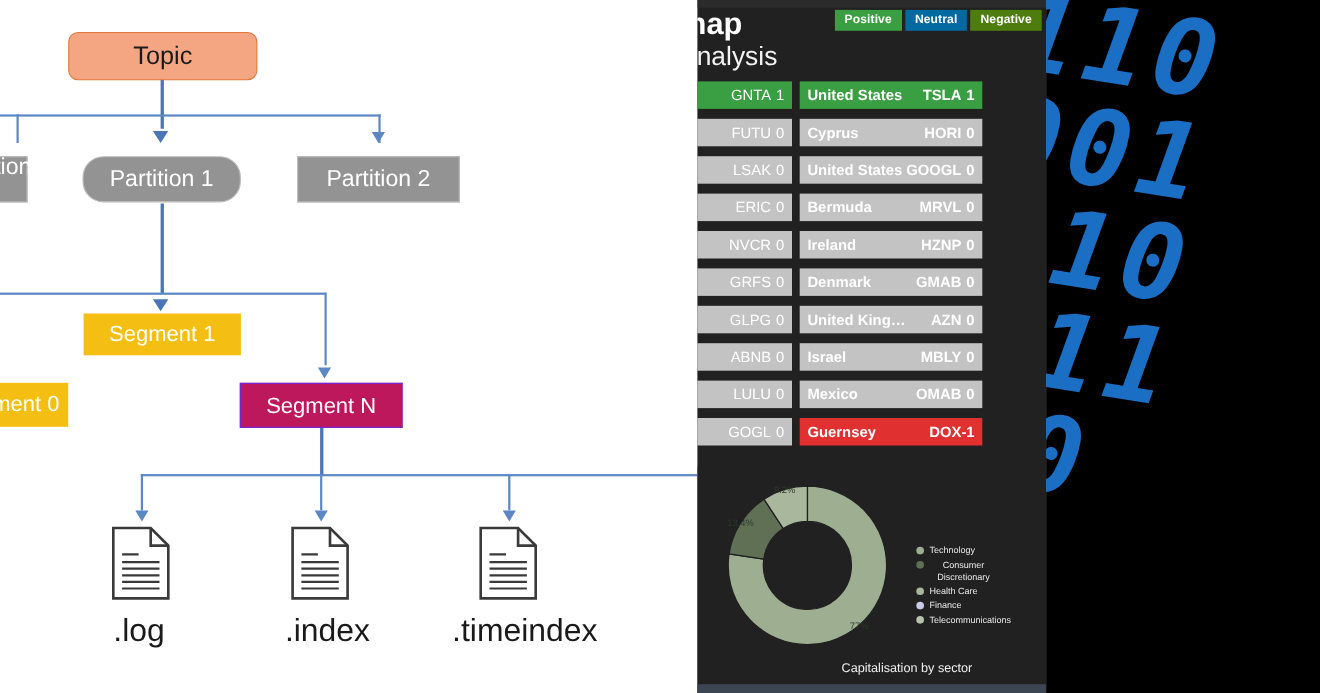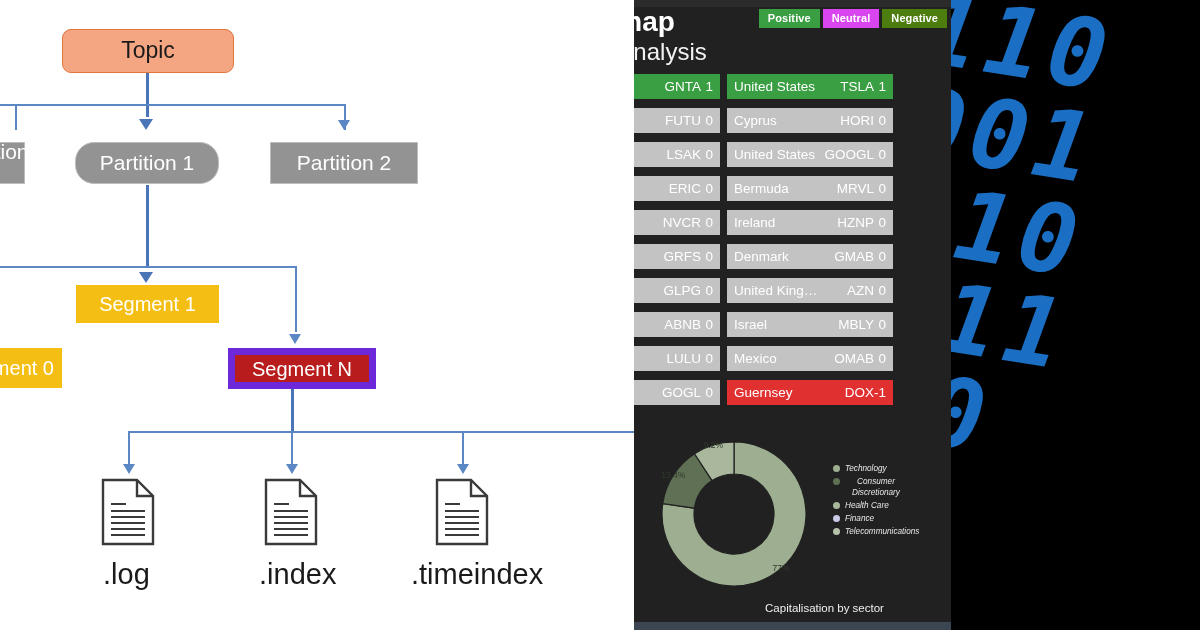--- a/index.html
+++ b/index.html
@@ -7,21 +7,21 @@
   .stage{position:relative;width:1200px;height:630px;overflow:hidden;}
 
   
   .panel-diagram{position:absolute;left:0;top:0;width:634px;height:630px;background:#ffffff;overflow:hidden;}
   .node{position:absolute;box-sizing:border-box;display:flex;align-items:center;justify-content:center;
         text-align:center;line-height:1.1;}
   .node-topic{background:#F4A582;border:1.5px solid #E2763C;border-radius:9px;color:#1a1a1a;
         font-size:23px;}
   .node-partition{background:#939393;border:1px solid #bdbdbd;color:#ffffff;font-size:21px;}
   .node-segment-y{background:#F5BE12;color:#ffffff;font-size:20px;}
-  .node-segment-g{background:#b91c1c;border:7px solid #6d28d9;color:#ffffff;font-size:20px;margin-left:10px;}
+  .node-segment-g{background:#be185d;border:1px solid #6d28d9;color:#ffffff;font-size:20px;}
 
   .conn{position:absolute;background:#5B87C5;}
   .conn.h{height:1.6px;}
   .conn.v{width:1.6px;}
   .conn.thick{background:#4A76B8;}
   .conn.v.thick{width:3px;}
   .arrow{position:absolute;width:0;height:0;border-left:7px solid transparent;
          border-right:7px solid transparent;border-top:11px solid #4A76B8;}
   .arrow.thin{border-left-width:6px;border-right-width:6px;border-top-color:#5B87C5;border-top-width:10px;}
 
@@ -29,39 +29,39 @@
   .filelabel{position:absolute;font-size:29px;color:#1a1a1a;white-space:nowrap;}
 
   
   .panel-heatmap{position:absolute;left:634px;top:0;width:317px;height:630px;background:#212121;overflow:hidden;}
   .hm-topbar{position:absolute;left:0;top:0;width:100%;height:7px;background:#2b2b2b;}
   .hm-title{position:absolute;left:-26px;top:6px;font-size:28px;font-weight:bold;color:#ffffff;white-space:nowrap;}
   .hm-sub{position:absolute;left:-14px;top:38px;font-size:24px;color:#f2f2f2;white-space:nowrap;}
   .hm-legend{position:absolute;right:4px;top:9px;display:flex;gap:3px;}
   .lg{font-size:11px;padding:3px 9px 4px 9px;color:#ffffff;font-weight:bold;letter-spacing:.1px;}
   .lg.pos{background:#3a9e42;}
-  .lg.neu{background:#d946ef;color:#ffffff;}
+  .lg.neu{background:#0369a1;color:#ffffff;}
   .lg.neg{background:#4d7c0f;}
 
   .hm-grid{position:absolute;left:0;top:72px;width:100%;}
   .hm-row{position:relative;height:34px;margin-bottom:0;padding-left:32px;}
   .tile{position:absolute;box-sizing:border-box;height:25px;top:2px;display:flex;align-items:center;
         color:#ffffff;font-size:13.5px;padding:0 7px;white-space:nowrap;overflow:hidden;}
   .tile.neutral{background:#c3c3c3;}
   .tile.positive{background:#3a9e42;}
   .tile.negative{background:#e03030;}
   .tile-left{left:-48px;width:134px;justify-content:space-between;}
-  .tile-right{left:93px;width:166px;justify-content:space-between;}
+  .tile-right{left:93px;width:166px;justify-content:space-between;font-weight:bold;}
   .t-country{overflow:hidden;text-overflow:ellipsis;}
   .t-sym{margin-left:auto;padding-right:12px;}
   .t-val{position:absolute;right:7px;}
 
   .donut-wrap{position:absolute;left:0;top:424px;width:317px;height:206px;background:#212121;}
   .donut-caption{position:absolute;width:100%;bottom:16px;text-align:center;color:#efefef;font-size:11.5px;padding-left:32px;}
-  .donut-legend{position:absolute;left:199px;top:40px;font-style:italic;}
+  .donut-legend{position:absolute;left:199px;top:72px;}
   .dl-item{display:flex;align-items:flex-start;margin-bottom:3px;font-size:8.2px;color:#e8e8e8;line-height:1.25;}
   .dl-dot{width:7px;height:7px;border-radius:50%;margin-right:5px;margin-top:1px;flex:0 0 auto;}
   .hm-bottombar{position:absolute;left:0;bottom:0;width:100%;height:8px;background:#3c4552;}
 
   
   .panel-binary{position:absolute;left:951px;top:0;width:249px;height:630px;background:#000000;overflow:hidden;}
   .bin-inner{position:absolute;left:-84px;top:-28px;transform:rotate(9deg);transform-origin:left top;}
   .bin-line{color:#1a6fc4;font-family:"DejaVu Sans Mono",monospace;font-size:96px;font-weight:bold;
             letter-spacing:6px;line-height:0.98;white-space:nowrap;font-style:italic;}
 </style>

